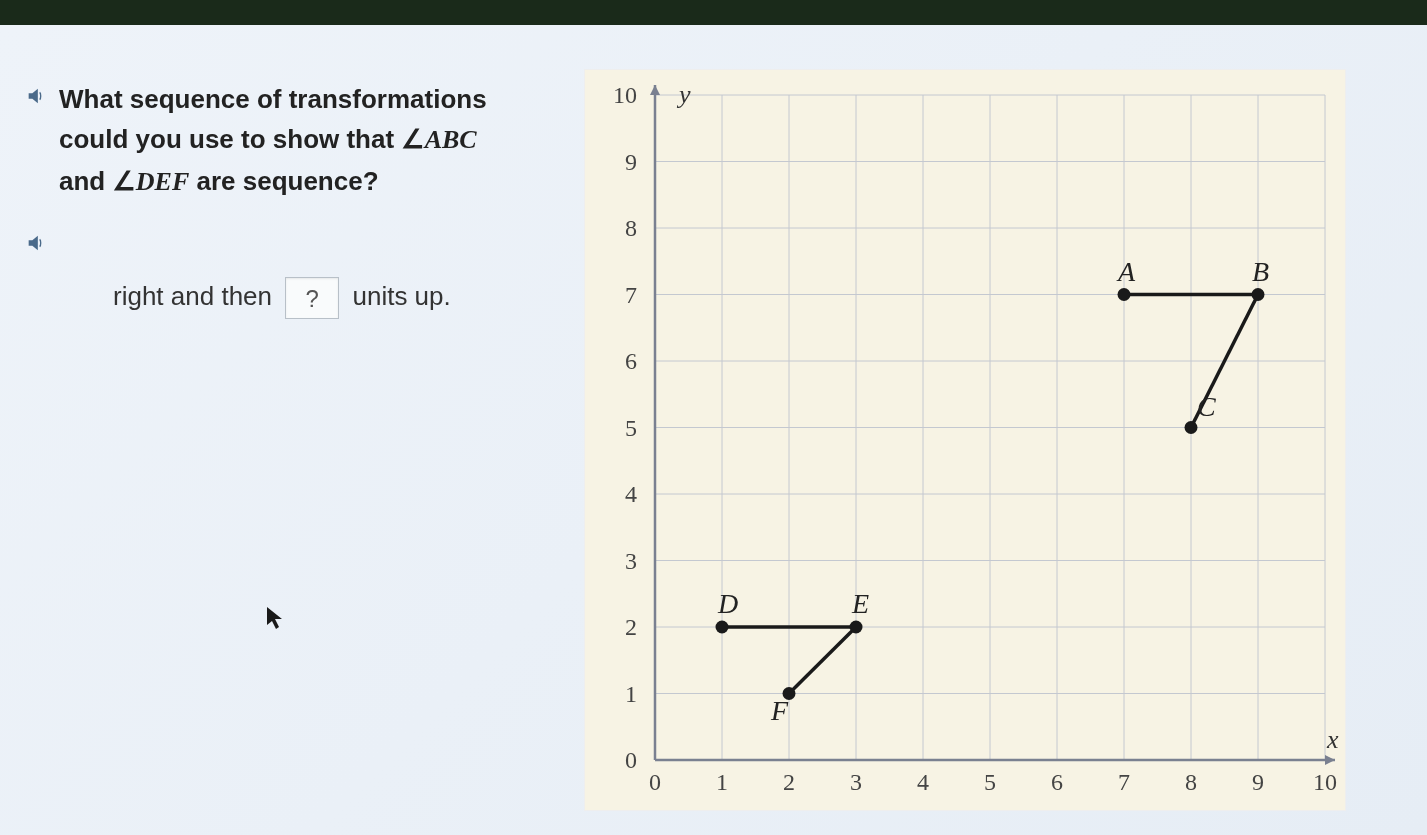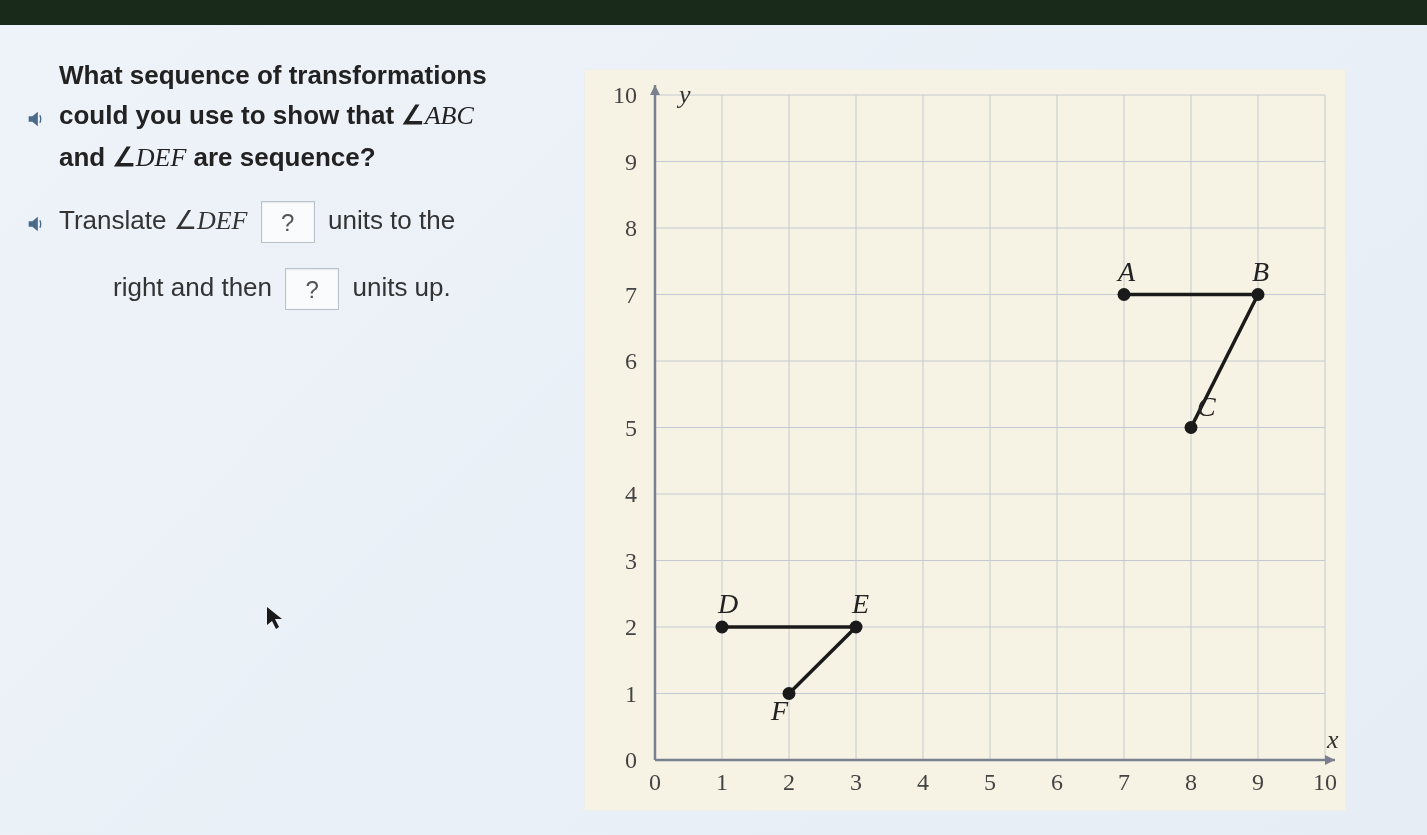--- a/index.html
+++ b/index.html
@@ -20,23 +20,24 @@
       background: linear-gradient(135deg, #eef3f9 0%, #e6edf5 100%);
     }
     .question-panel {
       position: absolute;
       left: 25px;
       top: 30px;
       width: 570px;
     }
     .question-row {
       display: flex;
-      align-items: center;
+      align-items: flex-start;
       gap: 12px;
       margin-bottom: 18px;
+      margin-top: 24px;
     }
     .audio-icon {
       flex-shrink: 0;
       width: 22px;
       height: 22px;
       margin-top: 6px;
       display: flex;
       align-items: center;
       justify-content: center;
     }
@@ -44,21 +45,21 @@
     .question-text {
       font-size: 26px;
       color: #222;
       line-height: 1.55;
       font-family: 'Segoe UI', 'Trebuchet MS', sans-serif;
       font-weight: 600;
     }
     .question-text .math {
       font-family: 'Times New Roman', serif;
       font-style: italic;
-      font-weight: 400;
+      font-weight: 700;
     }
     .question-text .angle {
       font-style: normal;
       font-family: 'Times New Roman', serif;
     }
     .answer-text {
       font-size: 26px;
       color: #333;
       font-family: 'Segoe UI', 'Trebuchet MS', sans-serif;
       font-weight: 400;
@@ -156,25 +157,20 @@
       </div>
     </div>
 
     <div class="question-row">
       <span class="audio-icon">
         <svg viewBox="0 0 24 24" width="22" height="22">
           <path d="M4 9v6h4l6 5V4L8 9H4z" fill="#4a6a8a"></path>
           <path d="M16 8c1.5 1 1.5 7 0 8" stroke="#4a6a8a" stroke-width="1.5" fill="none"></path>
         </svg>
       </span>
-      <div class="answer-text">
-        <span>Translate </span><span class="angle">∠</span><span class="math">DEF</span>
-        <span class="fill-box">?</span>
-        <span> units to the</span>
-      </div>
     </div>
 
     <div class="answer-text continuation">
       <span>right and then </span>
       <span class="fill-box">?</span>
       <span> units up.</span>
     </div>
 
     <div class="cursor-arrow">
       <svg width="20" height="26" viewBox="0 0 20 26">

